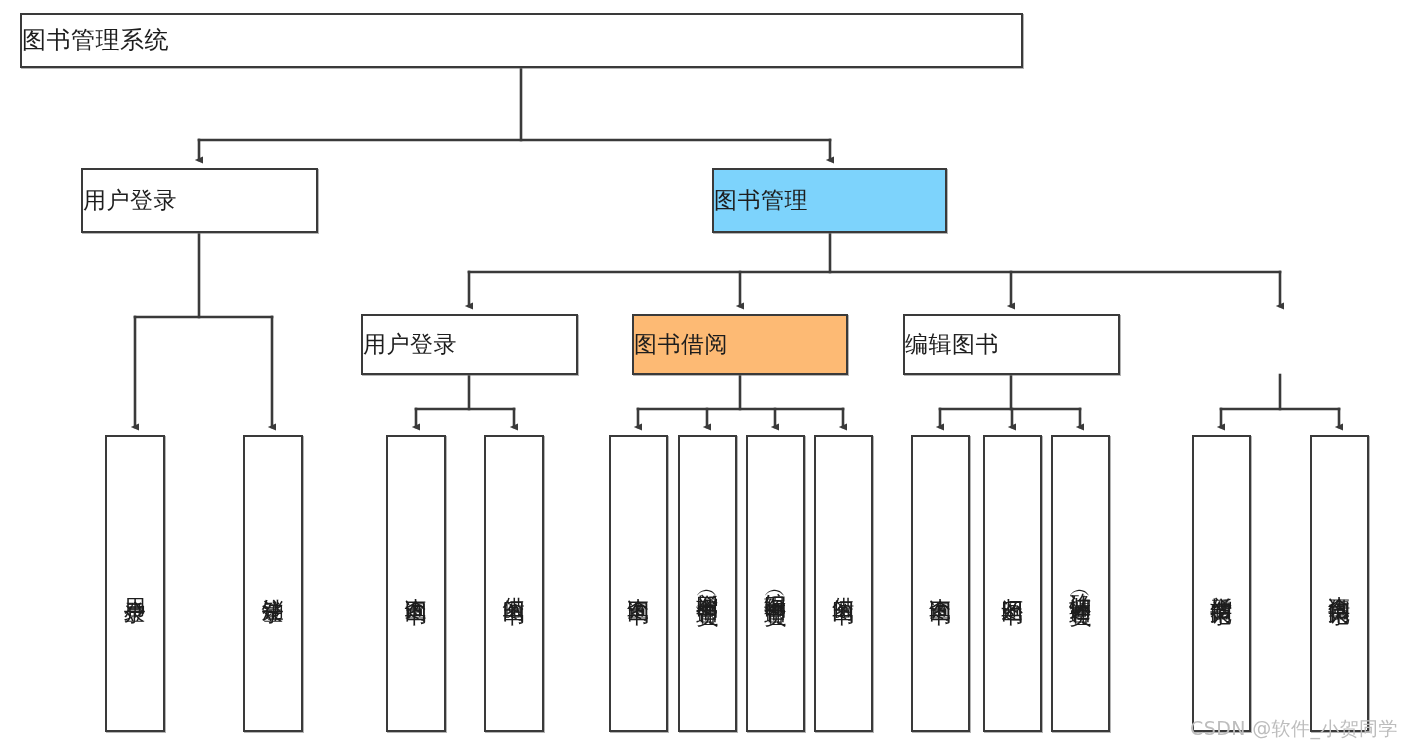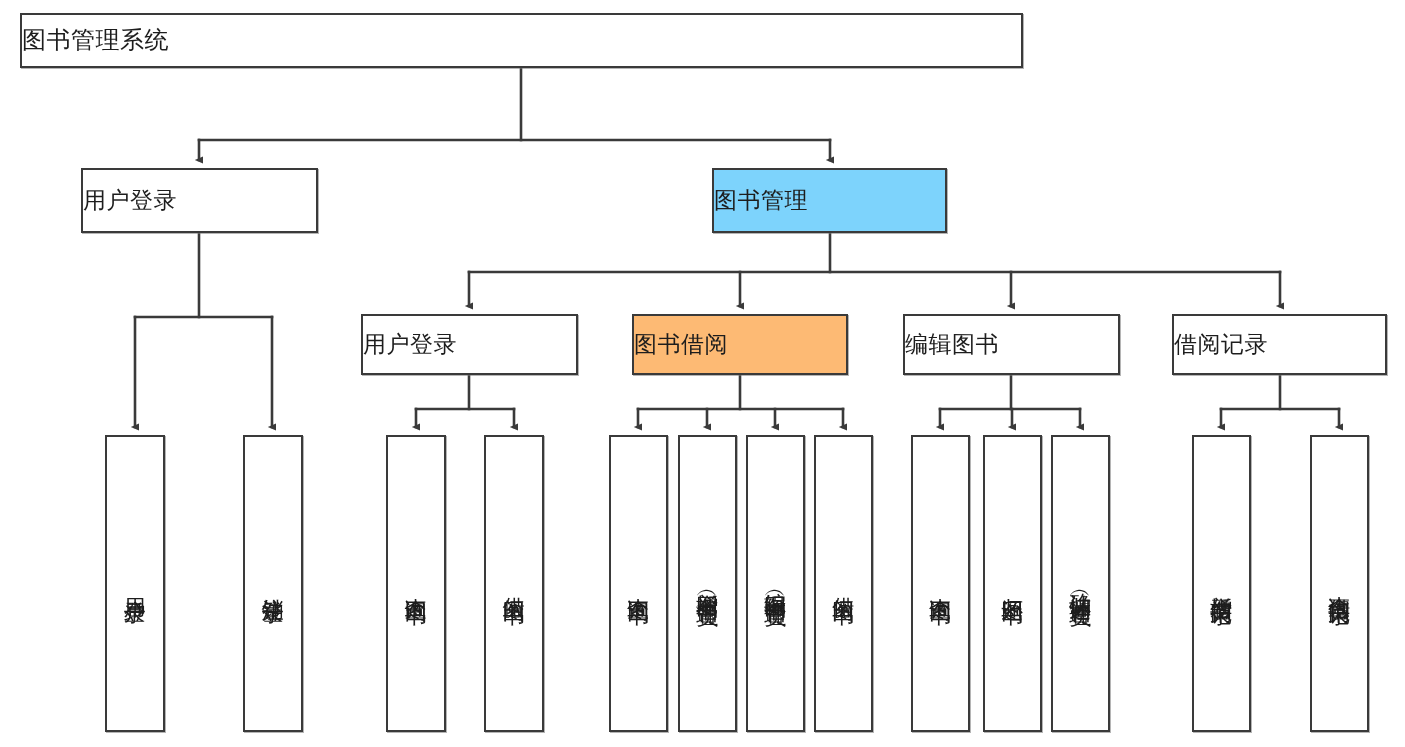--- a/index.html
+++ b/index.html
@@ -142,23 +142,20 @@
 
   <div class="node h" style="left: 361px; top: 314px; width: 217px; height: 61px; border-color: rgb(58, 58, 58); background: rgb(255, 255, 255); color: rgb(29, 29, 29);">
     <span class="lbl">用户登录</span>
   </div>
   <div class="node h" style="left: 632px; top: 314px; width: 216px; height: 61px; border-color: rgb(58, 58, 58); background: #fdba74; color: rgb(29, 29, 29);">
     <span class="lbl">图书借阅</span>
   </div>
   <div class="node h" style="left: 903px; top: 314px; width: 217px; height: 61px; border-color: rgb(58, 58, 58); background: rgb(255, 255, 255); color: rgb(29, 29, 29);">
     <span class="lbl">编辑图书</span>
   </div>
-  <div class="node h" style="left: 1172px; top: 314px; width: 215px; height: 61px; border-color: rgb(58, 58, 58); background: rgb(255, 255, 255); color: rgb(29, 29, 29);">
-    <span class="lbl">借阅记录</span>
-  </div>
 
   <div class="node v" style="left: 105px; top: 435px; width: 60px; height: 297px; border-color: rgb(58, 58, 58); background: rgb(255, 255, 255); color: rgb(29, 29, 29);">
     <span class="lbl">用户登录</span>
   </div>
   <div class="node v" style="left: 243px; top: 435px; width: 60px; height: 297px; border-color: rgb(58, 58, 58); background: rgb(255, 255, 255); color: rgb(29, 29, 29);">
     <span class="lbl">注销登录</span>
   </div>
   <div class="node v" style="left: 386px; top: 435px; width: 60px; height: 297px; border-color: rgb(58, 58, 58); background: rgb(255, 255, 255); color: rgb(29, 29, 29);">
     <span class="lbl">查询图书</span>
   </div>
@@ -186,13 +183,14 @@
   <div class="node v" style="left: 1051px; top: 435px; width: 59px; height: 297px; border-color: rgb(58, 58, 58); background: rgb(255, 255, 255); color: rgb(29, 29, 29);">
     <span class="lbl">确认归还（管理员）</span>
   </div>
   <div class="node v" style="left: 1192px; top: 435px; width: 59px; height: 297px; border-color: rgb(58, 58, 58); background: rgb(255, 255, 255); color: rgb(29, 29, 29);">
     <span class="lbl">新增借阅记录</span>
   </div>
   <div class="node v" style="left: 1310px; top: 435px; width: 59px; height: 297px; border-color: rgb(58, 58, 58); background: rgb(255, 255, 255); color: rgb(29, 29, 29);">
     <span class="lbl">查询借阅记录</span>
   </div>
 
+  <div id="watermark" style="left: 1190px; top: 716px; color: rgb(189, 189, 189);">CSDN @软件_小贺同学</div>
 </div>
 
 </body></html>

